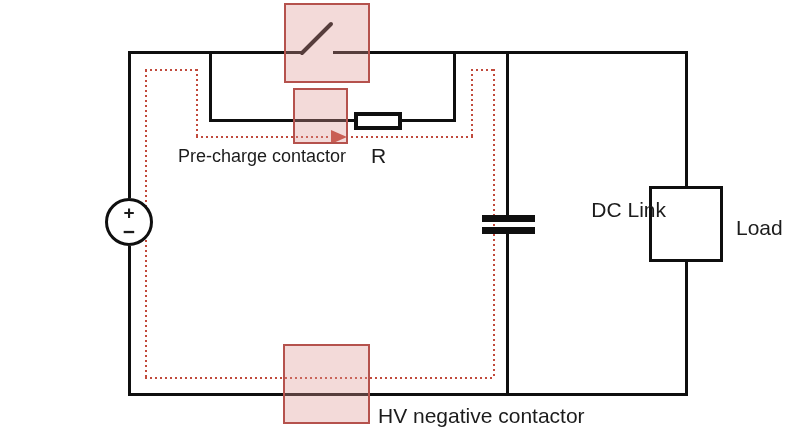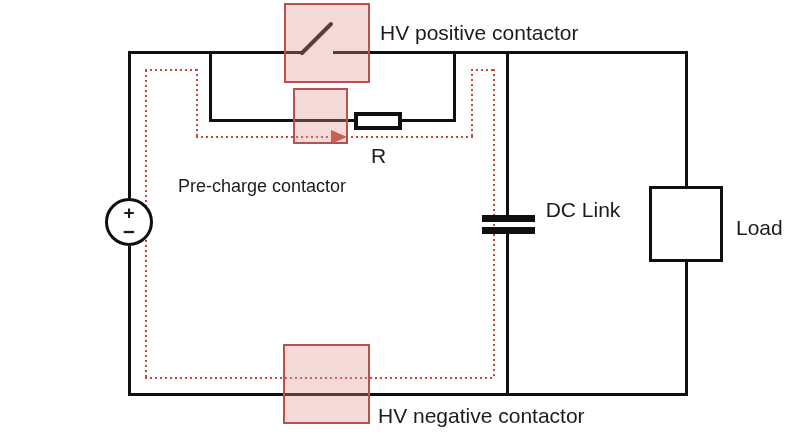--- a/index.html
+++ b/index.html
@@ -78,22 +78,21 @@
 
   <div class="capbar" style="top:215px;"></div>
   <div class="capbar" style="top:227px;"></div>
 
   <div class="component loadbox"></div>
 
   <div class="hl-box" style="left:284px;top:3px;width:86px;height:80px;"></div>
   <div class="hl-box" style="left:293px;top:88px;width:55px;height:56px;"></div>
   <div class="hl-box" style="left:283px;top:344px;width:87px;height:80px;"></div>
 
-  <div class="label" style="left:380px;top:21px;">HV positive contactor</div>
-  <div class="label small" style="left:178px;top:146px;margin-top:30px;">Pre-charge contactor</div>
+  <div class="label small" style="left:178px;top:146px;">Pre-charge contactor</div>
   <div class="label" style="left:371px;top:144px;">R</div>
-  <div class="label center" style="left:528px;top:199px;width:110px;">
+  <div class="label center" style="left:556px;top:199px;width:110px;text-align:right;">
     <div>DC Link</div>
   </div>
   <div class="label" style="left:736px;top:216px;">Load</div>
   <div class="label" style="left:378px;top:404px;">HV negative contactor</div>
 
 </div>
 
 </body></html>

